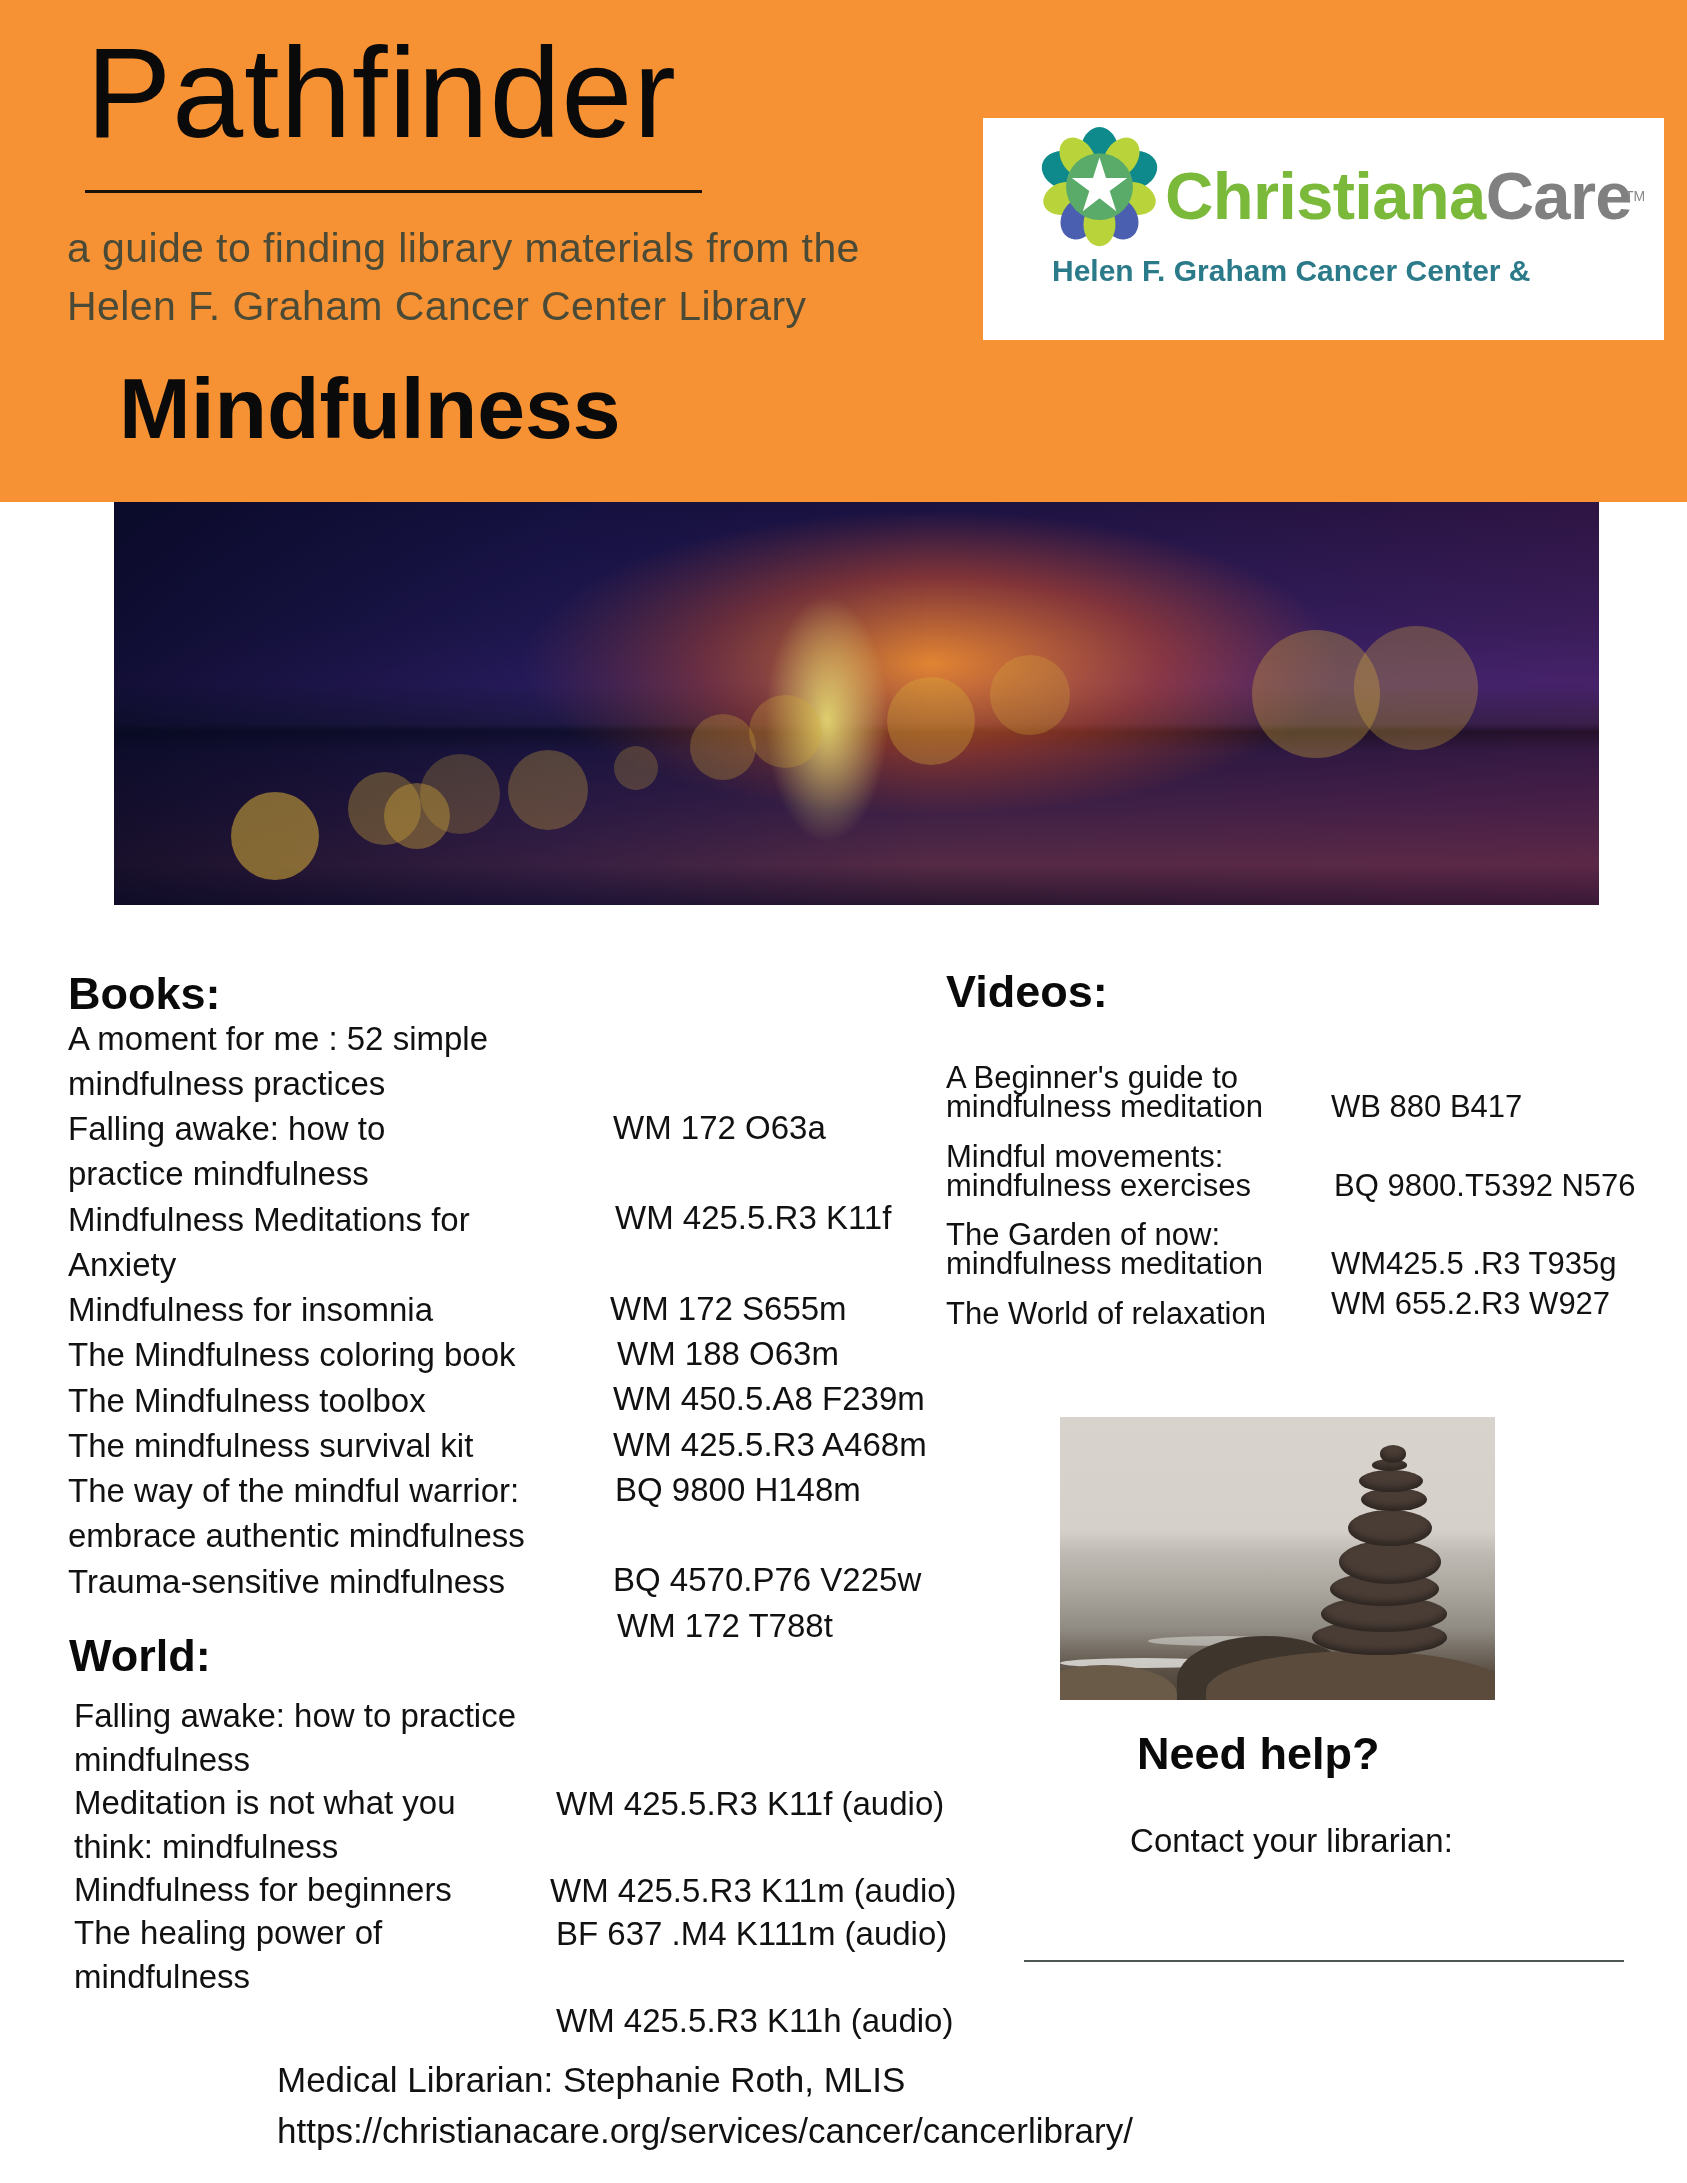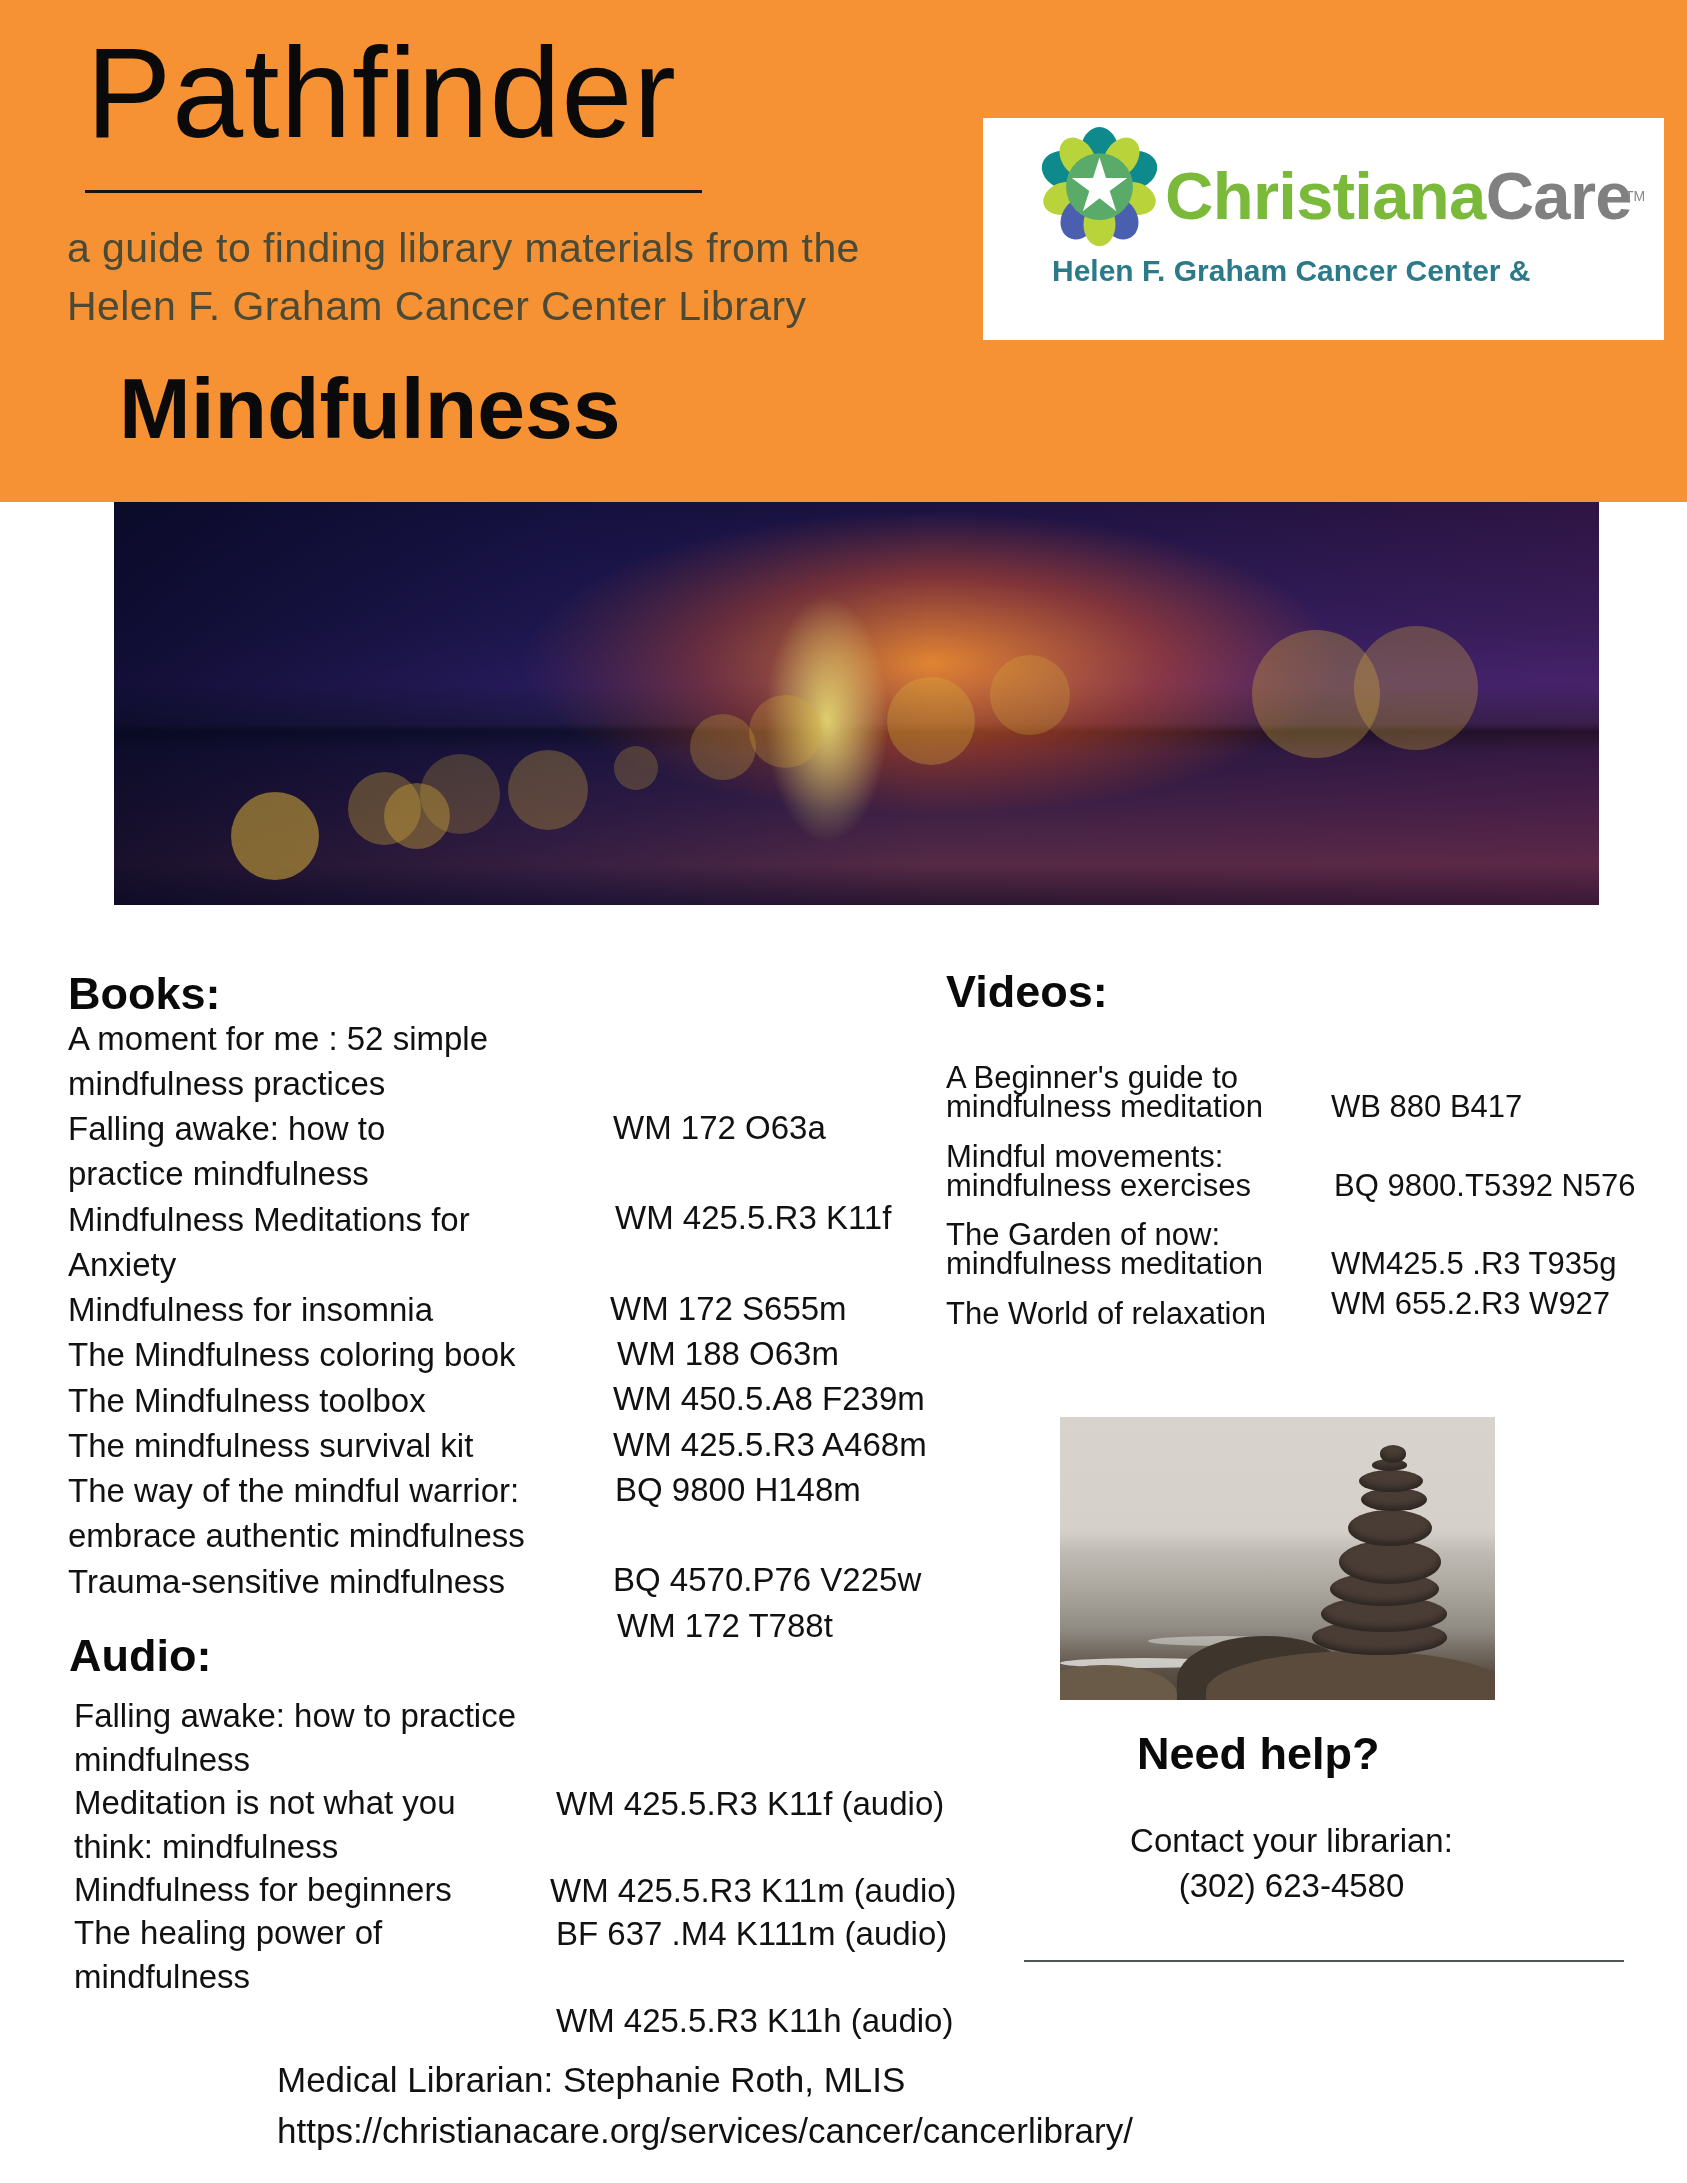--- a/index.html
+++ b/index.html
@@ -142,21 +142,21 @@
 <div class="row" style="left:68px;top:1468px;">
   <span class="t">The way of the mindful warrior:</span>
   <span class="t" style="top:45px">embrace authentic mindfulness</span>
   <span class="c" style="left:545px;top:45px">BQ 4570.P76 V225w</span>
 </div>
 <div class="row" style="left:68px;top:1559px;">
   <span class="t">Trauma-sensitive mindfulness</span>
   <span class="c" style="left:549px">WM 172 T788t</span>
 </div>
 
-<div class="abs sec-head" style="left:69px;top:1633px;">Audio:</div>
+<div class="abs sec-head" style="left:69px;top:1633px;">World:</div>
 
 <div class="row" style="left:74px;top:1693px;">
   <span class="t">Falling awake: how to practice</span>
   <span class="t" style="top:44px">mindfulness</span>
   <span class="c" style="left:482px;top:44px">WM 425.5.R3 K11f (audio)</span>
 </div>
 <div class="row" style="left:74px;top:1780px;">
   <span class="t">Meditation is not what you</span>
   <span class="t" style="top:44px">think: mindfulness</span>
   <span class="c" style="left:476px;top:44px">WM 425.5.R3 K11m (audio)</span>
@@ -206,21 +206,20 @@
   <div class="stone" style="left:288px;top:93px;width:84px;height:36px;"></div>
   <div class="stone" style="left:301px;top:71px;width:66px;height:23.4px;"></div>
   <div class="stone" style="left:299px;top:53px;width:64px;height:22px;"></div>
   <div class="stone" style="left:312px;top:42px;width:35px;height:11.7px;"></div>
   <div class="stone" style="left:320px;top:28px;width:26px;height:17.5px;"></div>
 </div>
 
 <div class="abs help-title">Need help?</div>
 <div class="abs help-contact">
   <div>Contact your librarian:</div>
-  <div>(302) 623-4580</div>
 </div>
 <div class="abs help-rule"></div>
 
 <div class="abs footer">
   <div>Medical Librarian: Stephanie Roth, MLIS</div>
   <div>https://christianacare.org/services/cancer/cancerlibrary/</div>
 </div>
 
 
 </body></html>

